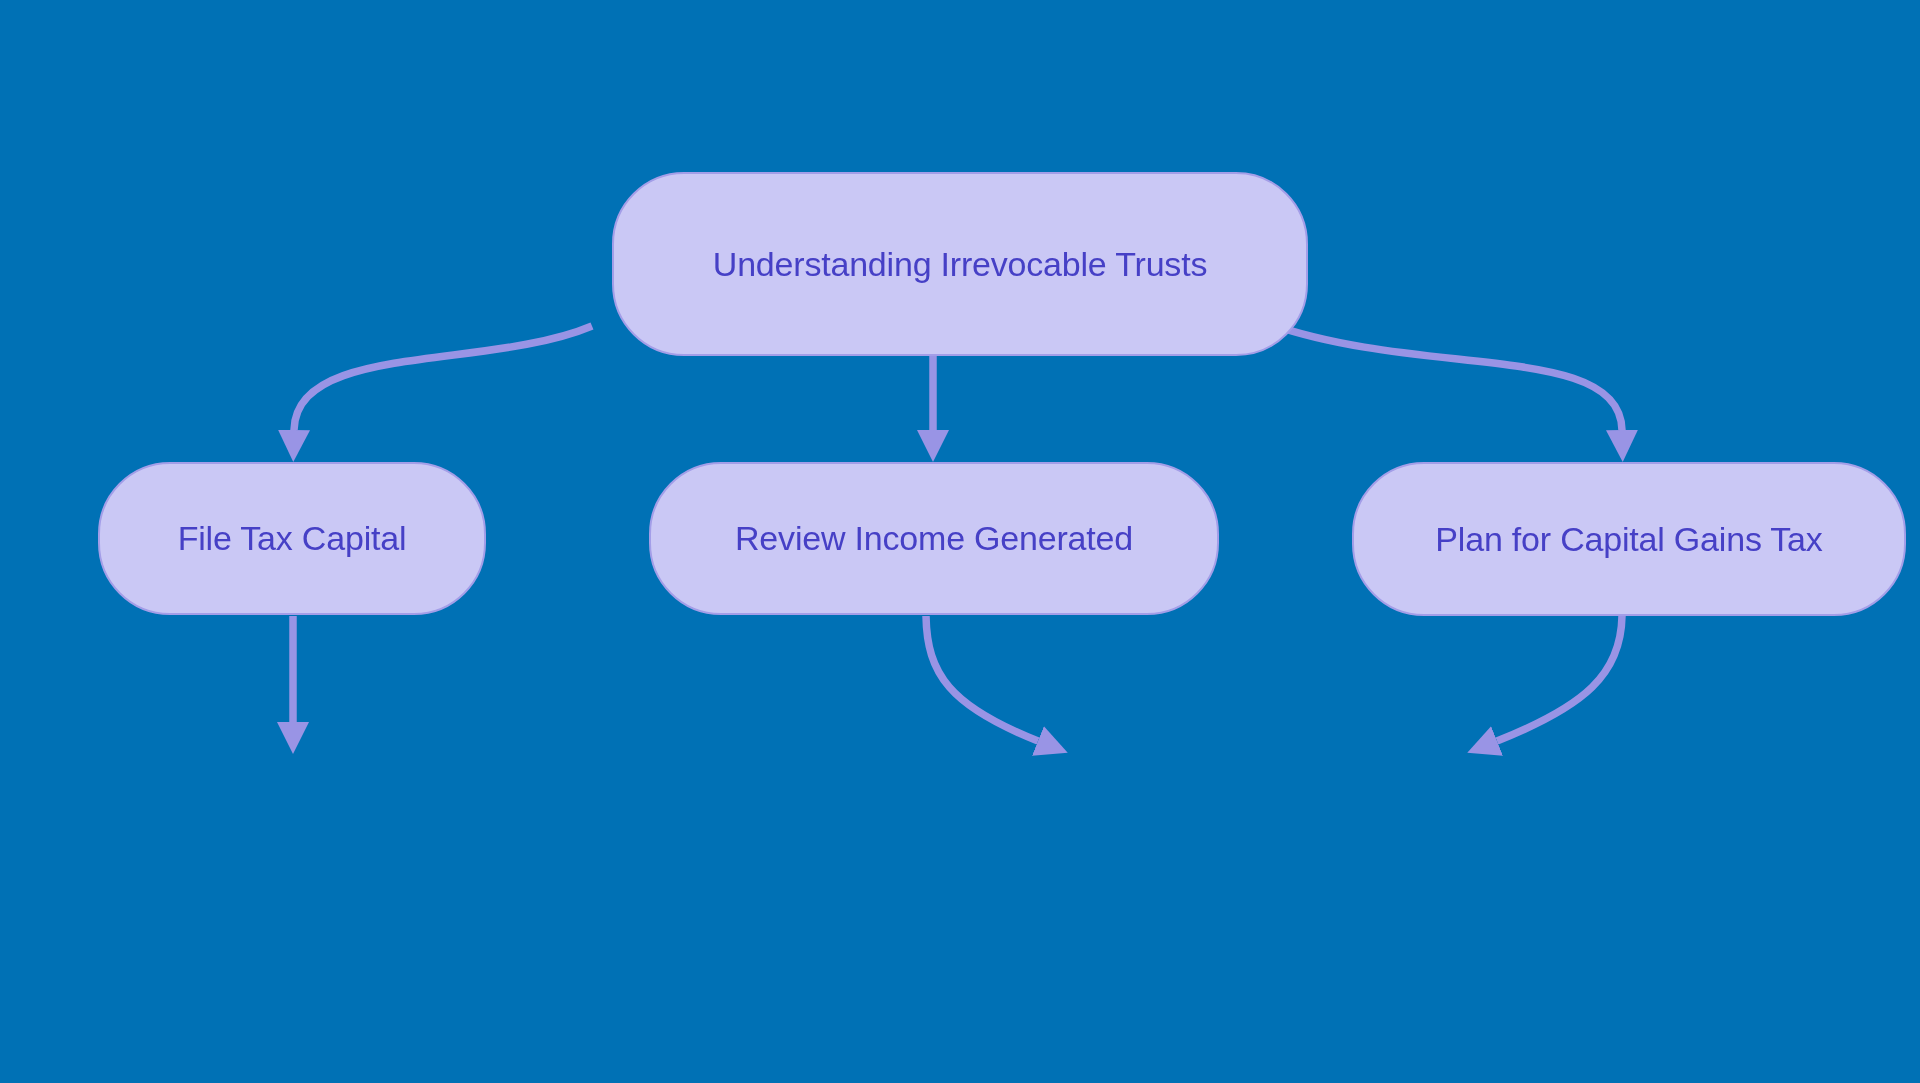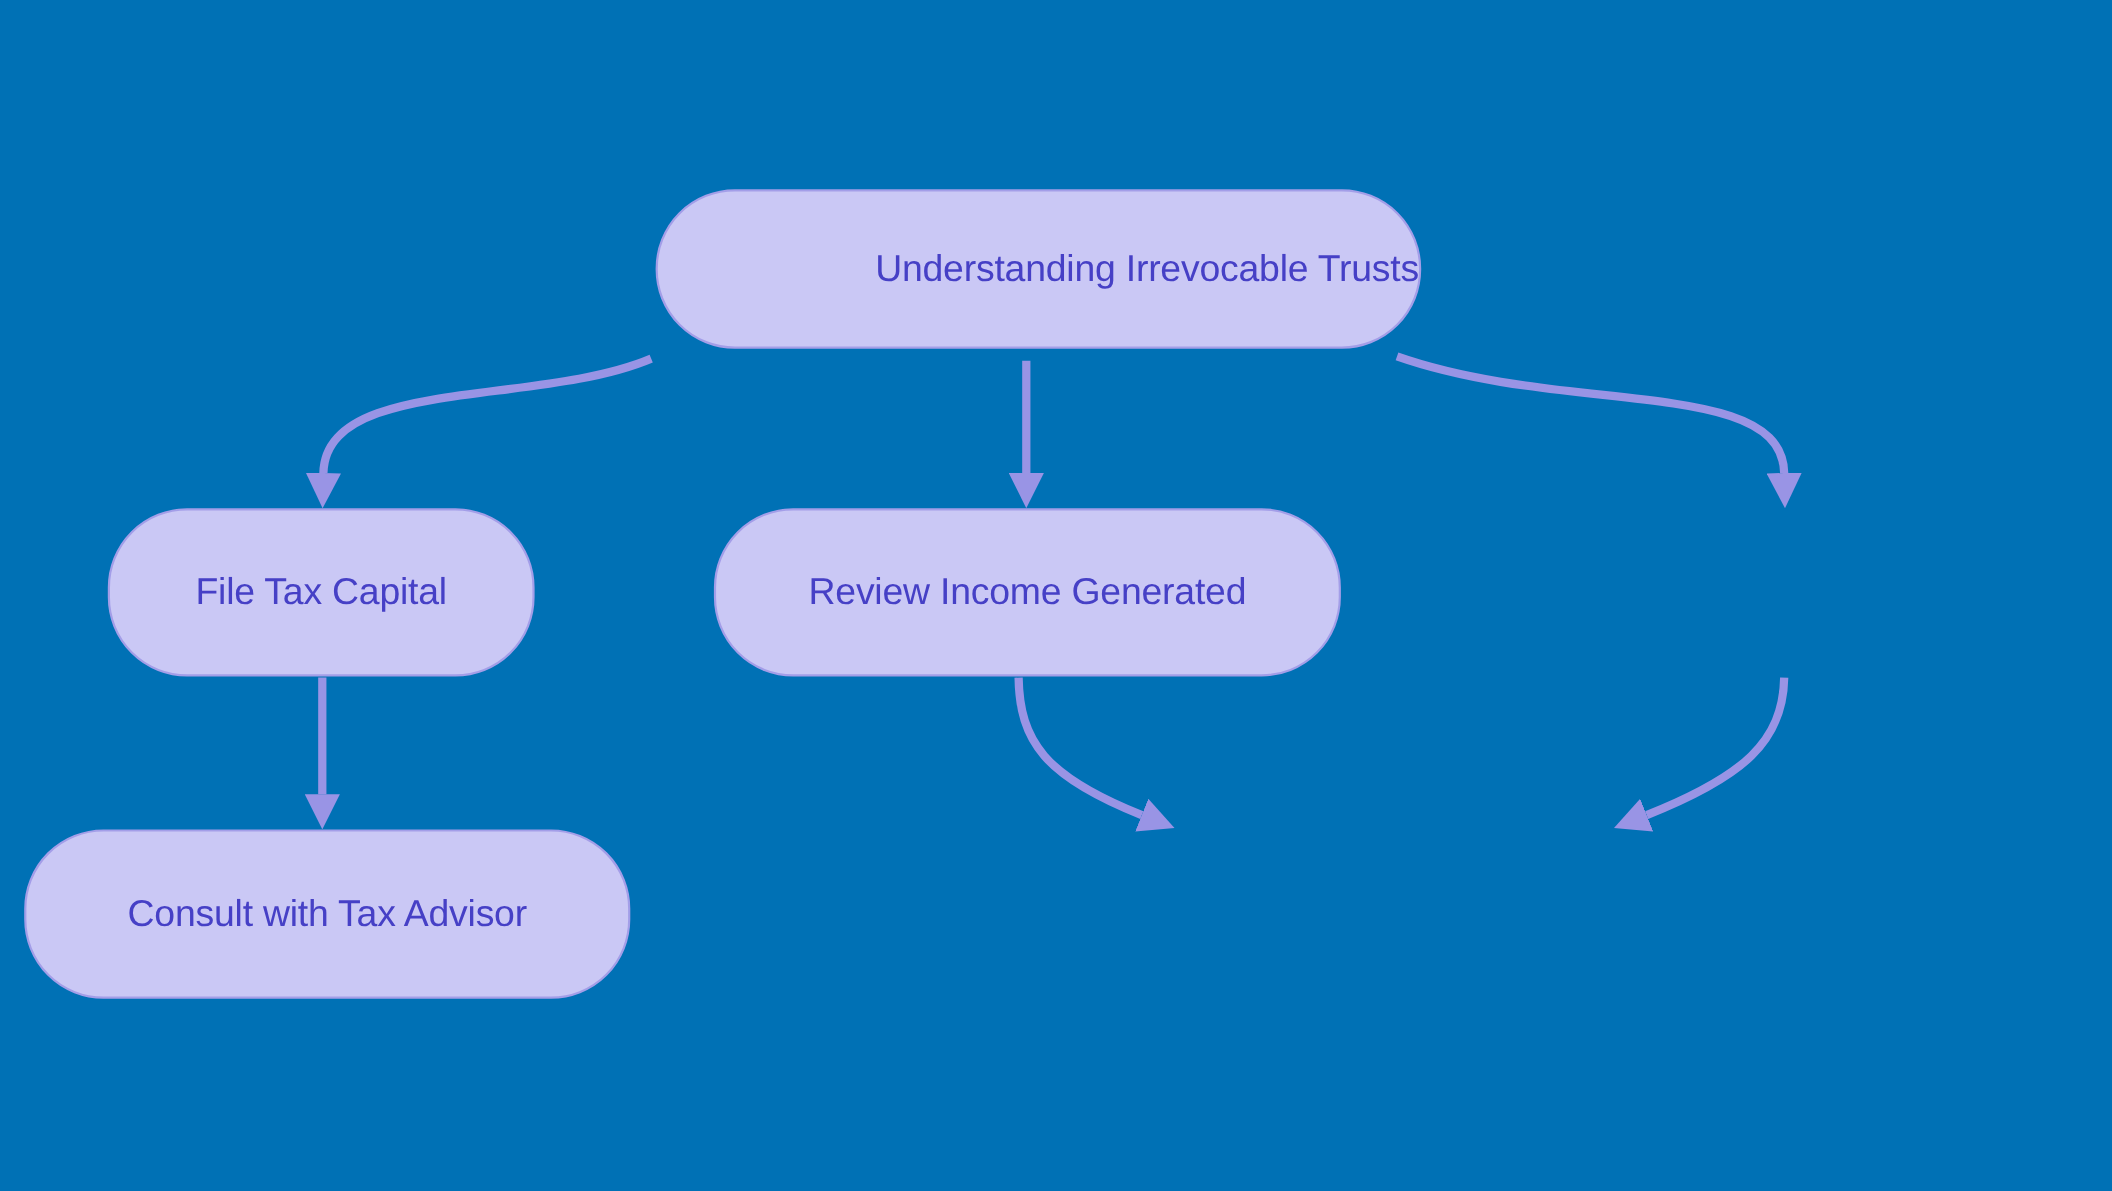--- a/index.html
+++ b/index.html
@@ -58,26 +58,26 @@
     </defs>
 
     <path class="edge" d="M 592 326 C 488 370, 296 342, 294 430" marker-end="url(#arrow)"></path>
     <path class="edge" d="M 933 328 L 933 430" marker-end="url(#arrow)"></path>
     <path class="edge" d="M 1270 324 C 1424 378, 1620 342, 1622 430" marker-end="url(#arrow)"></path>
     <path class="edge" d="M 293 616 L 293 722" marker-end="url(#arrow)"></path>
     <path class="edge" d="M 926 616 C 927 674, 950 706, 1038 741" marker-end="url(#arrow)"></path>
     <path class="edge" d="M 1622 616 C 1621 674, 1585 706, 1497 741" marker-end="url(#arrow)"></path>
   </svg>
 
-  <div class="node" style="left: 596px; top: 172px; width: 696px; height: 145px; justify-content: flex-end;">
+  <div class="node" style="left: 612px; top: 172px; width: 696px; height: 184px;">
     <span>Understanding Irrevocable Trusts</span>
   </div>
   <div class="node" style="left: 98px; top: 462px; width: 388px; height: 153px;">
     <span>File Tax Capital</span>
   </div>
   <div class="node" style="left: 649px; top: 462px; width: 570px; height: 153px;">
     <span>Review Income Generated</span>
   </div>
-  <div class="node" style="left: 22px; top: 754px; width: 551px; height: 154px;">
-    <span>Consult with Tax Advisor</span>
+  <div class="node" style="left: 1352px; top: 462px; width: 554px; height: 154px;">
+    <span>Plan for Capital Gains Tax</span>
   </div>
 
 </div>
 
 </body></html>

